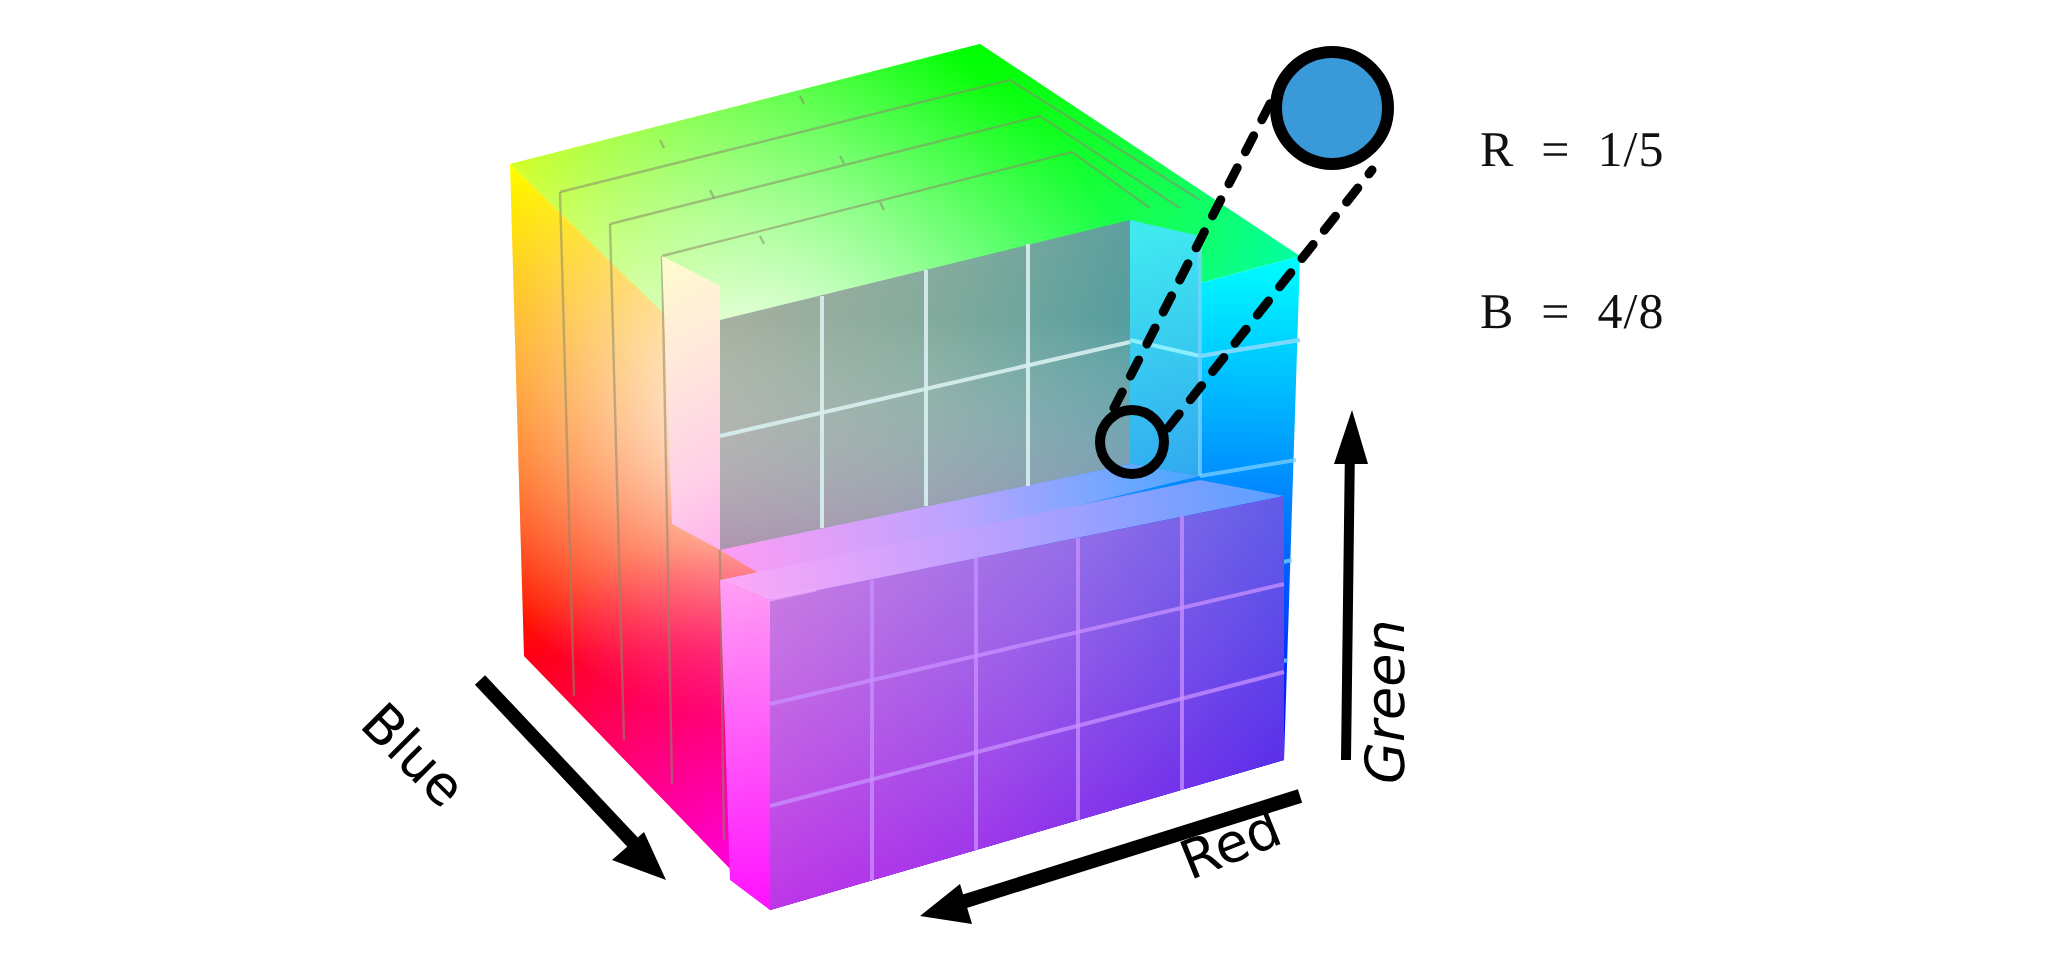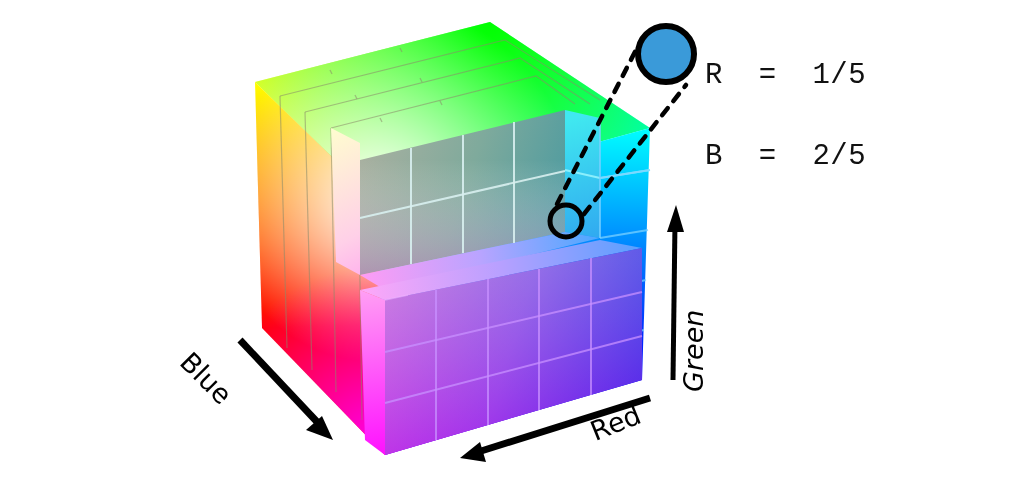--- a/index.html
+++ b/index.html
@@ -1,20 +1,20 @@
 <!DOCTYPE html>
 <html><head>
 <meta charset="utf-8">
 <style>
   html, body { margin: 0; padding: 0; background: #ffffff; }
   body { width: 1024px; height: 477px; overflow: hidden; position: relative;
          font-family: "DejaVu Sans", sans-serif; }
   #stage { position: absolute; left: 0; top: 0; width: 1024px; height: 477px; }
-  .legend { position: absolute; left: 705px; top: 8px; font-size: 29px; line-height: 27px;
-            color: #111; white-space: pre; font-family: Liberation Mono, monospace; }
+  .legend { position: absolute; left: 740px; top: 8px; font-size: 25px; line-height: 27px;
+            color: #111; white-space: pre; font-family: Liberation Serif, serif; }
   .legend div { letter-spacing: 0.5px; }
   .axis-label { position: absolute; font-size: 27px; color: #000;
                 font-family: "DejaVu Sans", sans-serif; white-space: nowrap; }
   .lbl-blue  { left: 196px; top: 346px; transform: rotate(45deg); transform-origin: left top; }
   .lbl-red   { left: 586px; top: 418px; transform: rotate(-22deg); transform-origin: left top; }
   .lbl-green { left: 678px; top: 392px; transform: rotate(-90deg); transform-origin: left top;
                font-style: italic; }
 </style>
 </head>
 <body>
@@ -213,18 +213,18 @@
     <polygon points="460,458 480,442 486,462" fill="#000"></polygon>
   </g>
   <g>
     <line x1="673" y1="380" x2="675" y2="222" stroke="#000" stroke-width="5"></line>
     <polygon points="676,205 667,232 684,232" fill="#000"></polygon>
   </g>
 </svg>
 
 <div class="legend">
   <div>R  =  1/5</div>
-  <div>B  =  2/5</div>
+  <div>B  =  4/8</div>
 </div>
 
 <div class="axis-label lbl-blue">Blue</div>
 <div class="axis-label lbl-red">Red</div>
 <div class="axis-label lbl-green">Green</div>
 
 </body></html>

